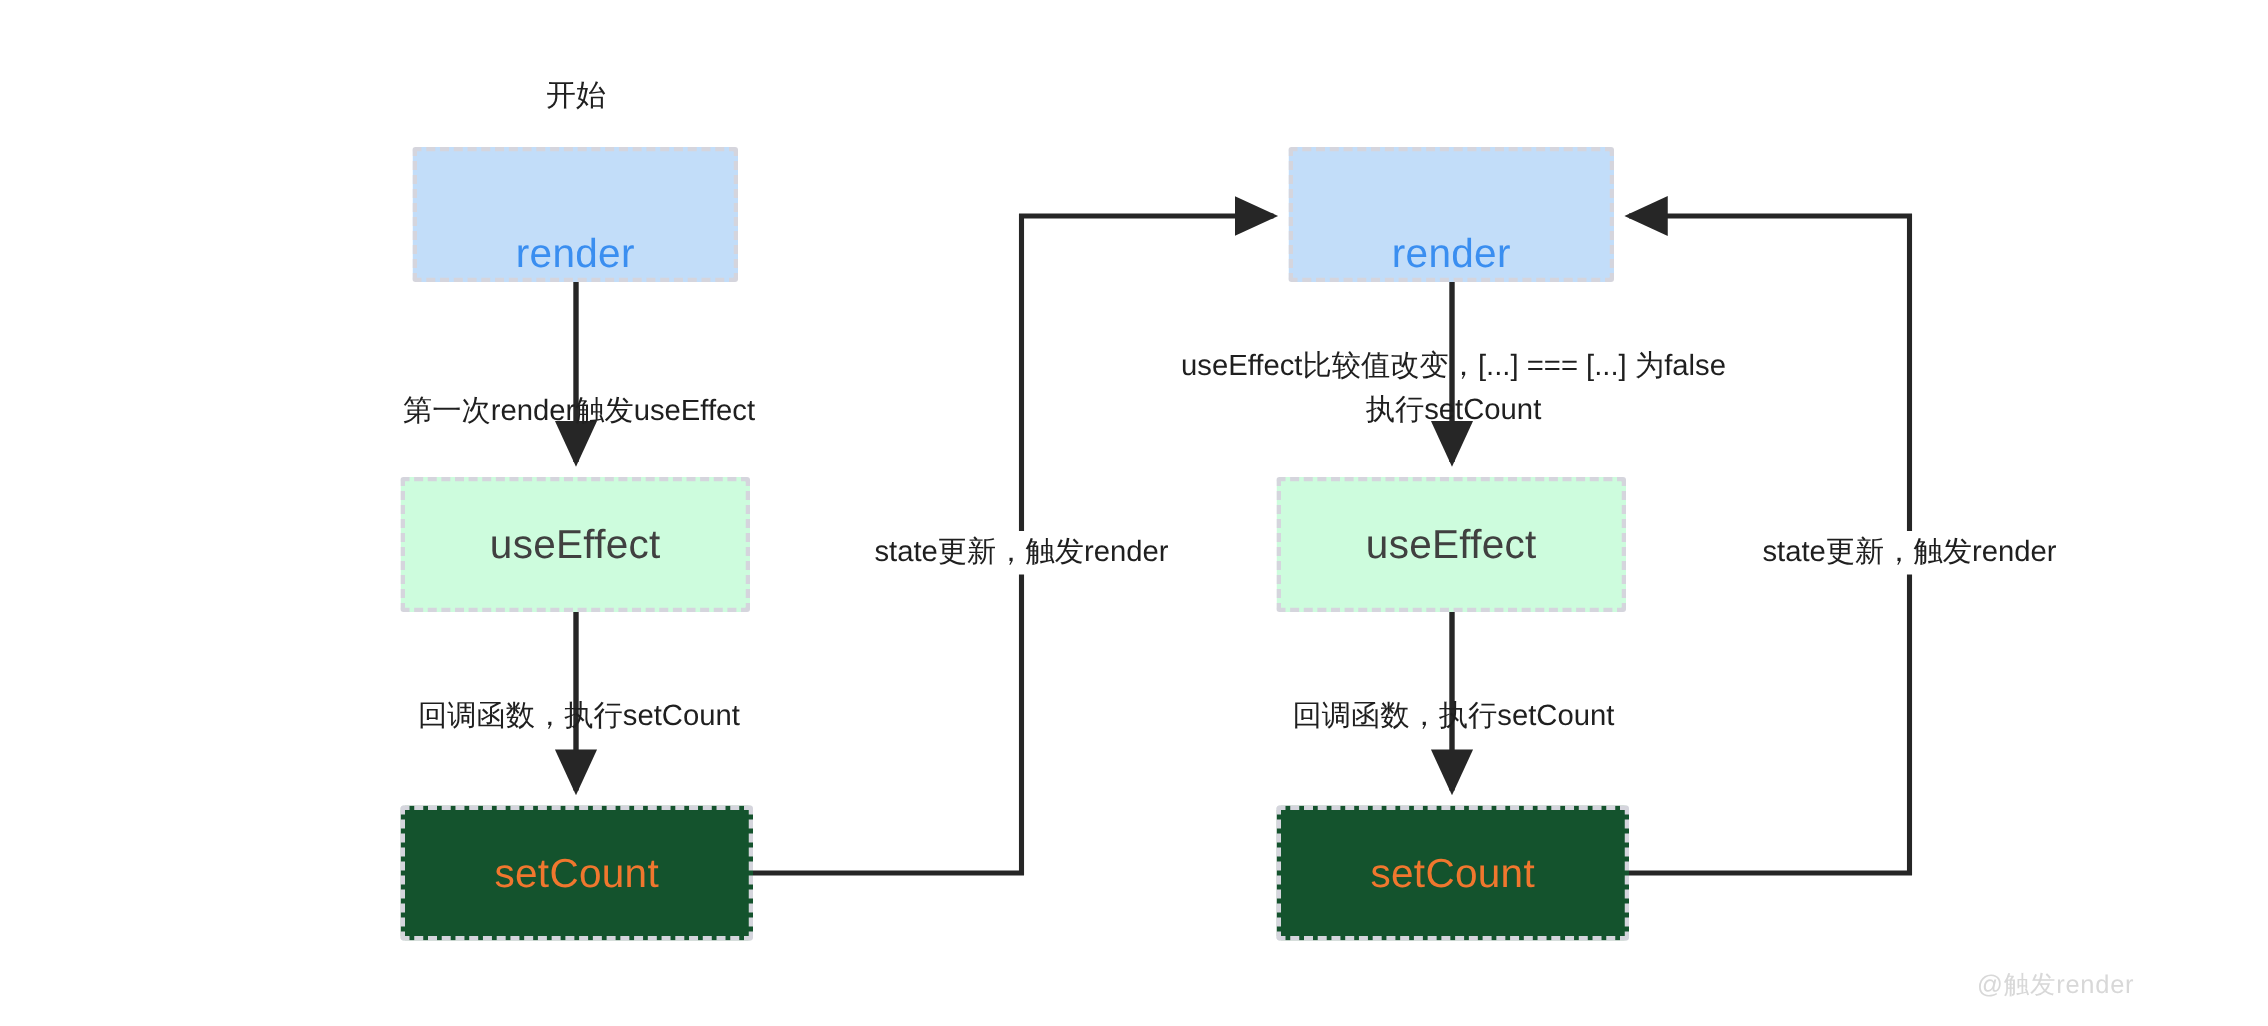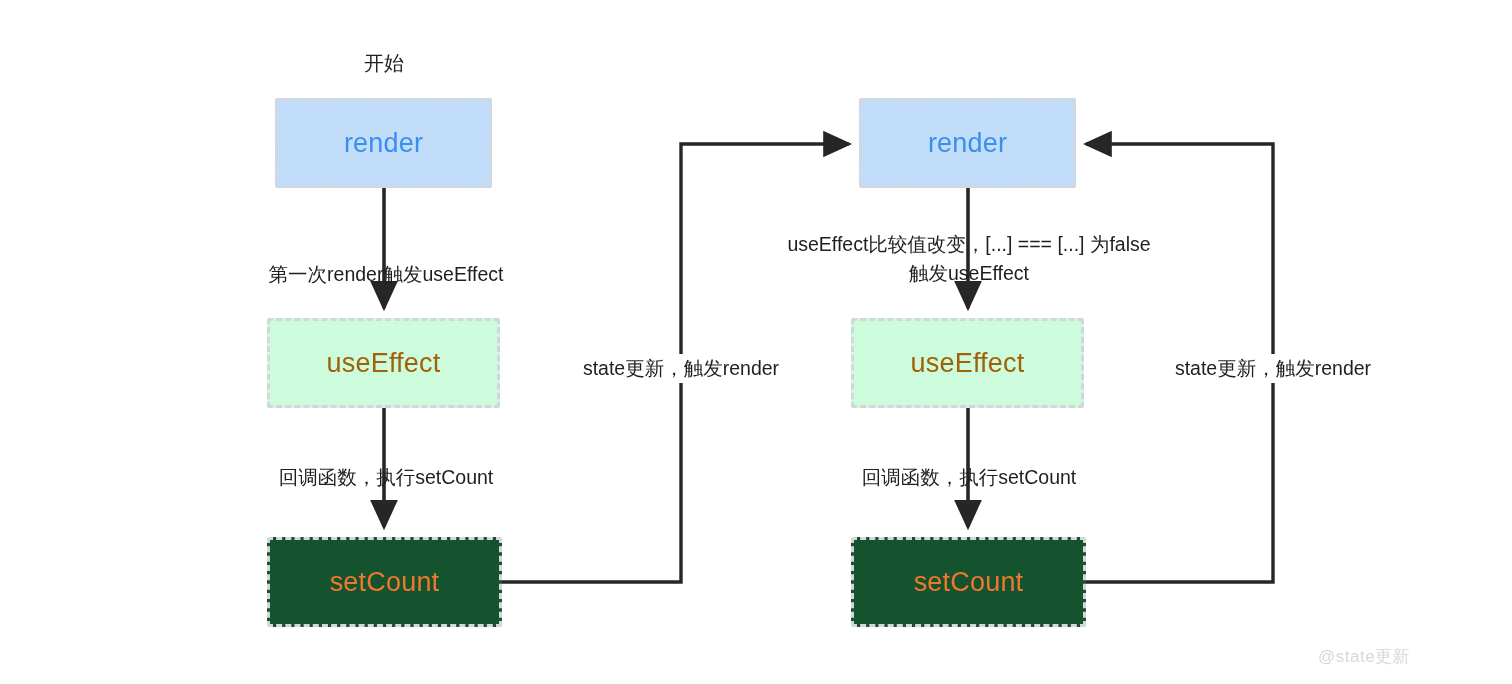--- a/index.html
+++ b/index.html
@@ -29,22 +29,22 @@
     position: absolute;
     box-sizing: border-box;
     border: 3px dashed #d5d5dd;
     border-radius: 2px;
     display: flex;
     align-items: center;
     justify-content: center;
     font-size: 27px;
     letter-spacing: 0.2px;
   }
-  .node.render  { background: #c2ddf9; color: #3a8ef0; }
-  .node.effect  { background: #cdfcdd; color: #a16207; justify-content: center; }
+  .node.render  { background: #c2ddf9; color: #3a8ef0; align-items: flex-end; }
+  .node.effect  { background: #cdfcdd; color: #404040; justify-content: center; }
   .node.setcnt  { background: #14532d; color: #f0772e; }
 
   .edge-label {
     position: absolute;
     font-size: 19.5px;
     color: #1f1f1f;
     white-space: pre;
     line-height: 29px;
     text-align: center;
   }
@@ -115,21 +115,21 @@
     <span>setCount</span>
   </div>
 
   <div class="edge-label center" style="left:386px; top:244px;margin-top:16px;">第一次render触发useEffect</div>
 
   <div class="edge-label center" style="left:386px; top:463px;">回调函数，执行setCount</div>
 
   <div class="edge-label center" style="left:681px; top:354px; background:#ffffff; padding:0 6px;">state更新，触发render</div>
 
   <div class="edge-label center" style="left:969px; top:230px;">useEffect比较值改变，[...] === [...] 为false
-触发useEffect</div>
+执行setCount</div>
 
   <div class="edge-label center" style="left:969px; top:463px;">回调函数，执行setCount</div>
 
   <div class="edge-label center" style="left:1273px; top:354px; background:#ffffff; padding:0 6px;">state更新，触发render</div>
 
-  <div class="watermark" style="left:1318px; top:645px;">@state更新</div>
+  <div class="watermark" style="left:1318px; top:645px;">@触发render</div>
 
 </div>
 
 </body></html>

